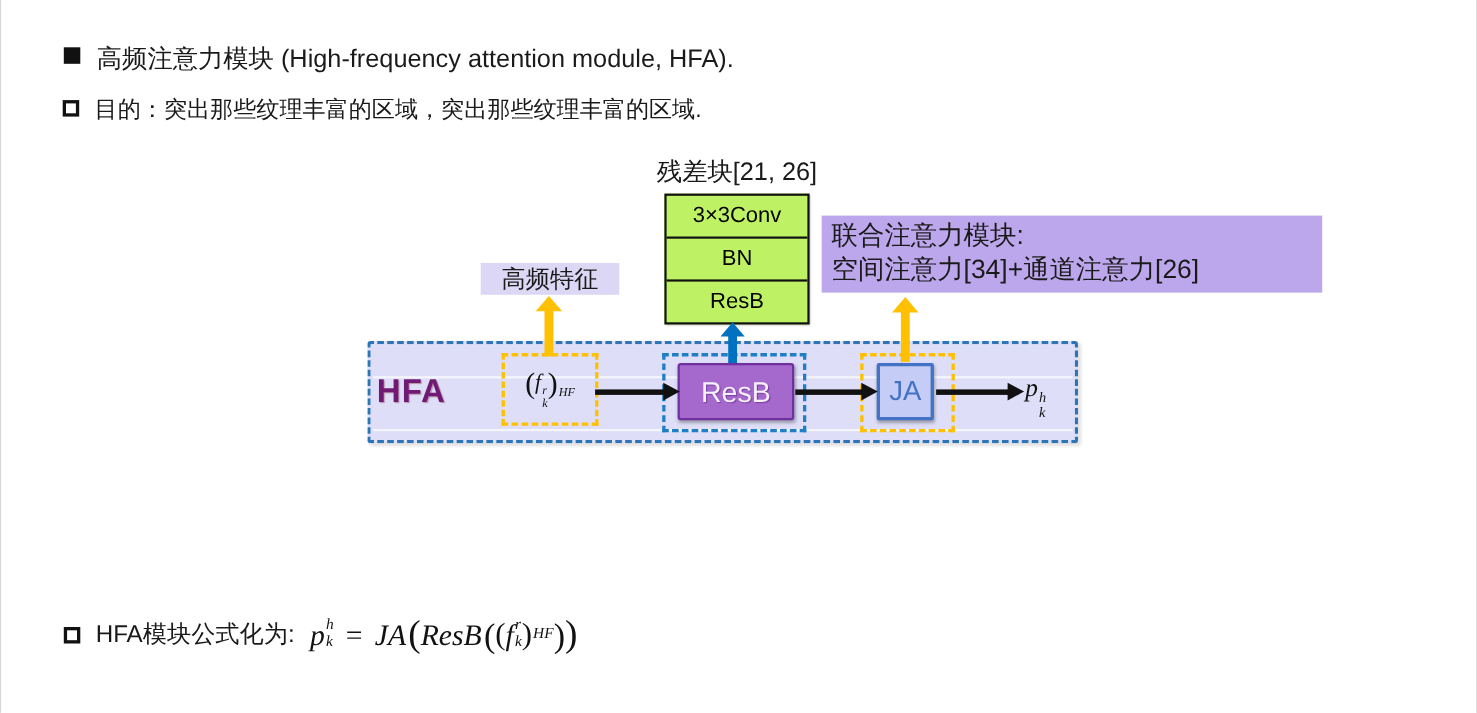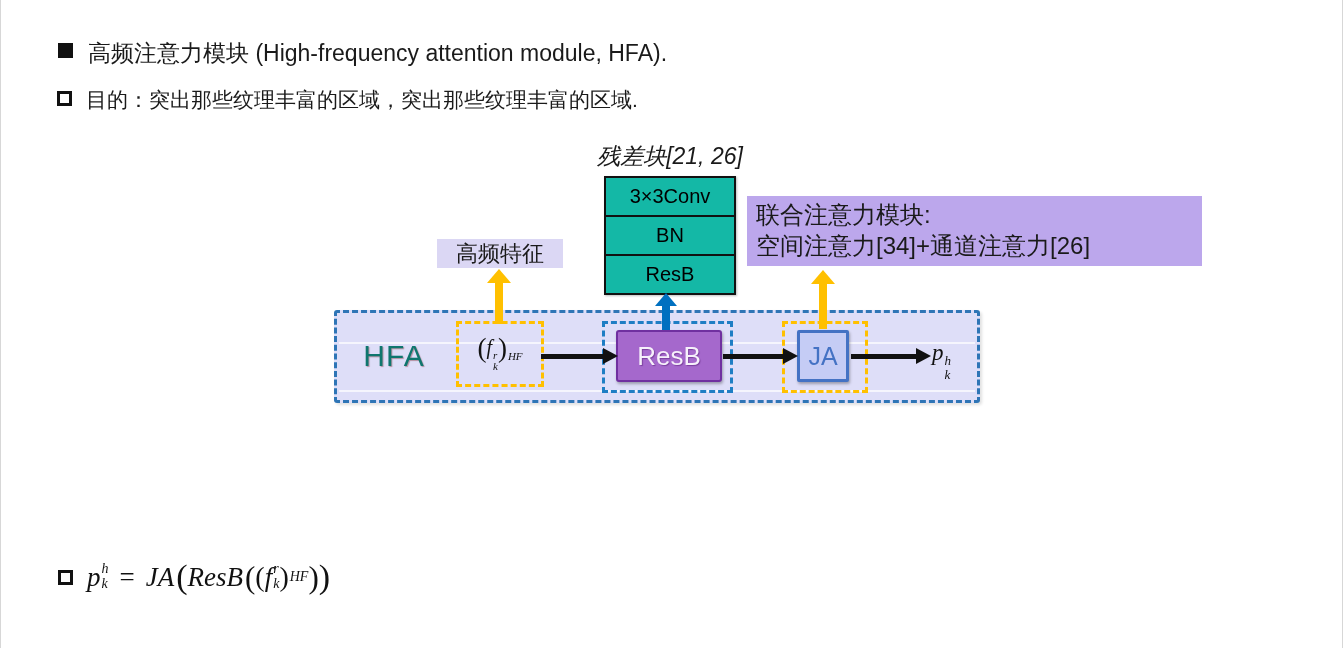--- a/index.html
+++ b/index.html
@@ -14,42 +14,42 @@
   .bullet-row{display:flex;align-items:flex-start;}
   .sq-filled{width:15px;height:15px;background:#111;flex:0 0 auto;}
   .sq-outline{width:9px;height:9px;background:#fff;border:3.5px solid #111;flex:0 0 auto;}
 
   #bullet1{left:58px;top:20px;gap:15px;font-size:23px;line-height:26px;margin-top:20px;}
   #bullet1 .sq-filled{margin-top:3px;}
   #bullet2{left:57px;top:87px;gap:14px;font-size:21px;line-height:25px;}
   #bullet2 .sq-outline{margin-top:4px;}
 
   
-  #residual-title{left:585px;top:141px;width:170px;text-align:center;font-size:23px;font-style:italic;}
-
-  #stack{left:604px;top:176px;width:128px;border:2px solid #111;background:#14b8a6;
+  #residual-title{left:585px;top:141px;width:170px;text-align:center;font-size:23px;}
+
+  #stack{left:604px;top:176px;width:128px;border:2px solid #111;background:#bef264;
          box-shadow:1px 1px 2px rgba(0,0,0,.25);}
   .stack-row{height:37px;display:flex;align-items:center;justify-content:center;
              font-size:20px;color:#000;}
   .stack-row + .stack-row{border-top:2px solid #111;text-align:center;}
 
   #hf-label{left:437px;top:239px;width:126px;height:29px;background:#DBD7F4;
             display:flex;align-items:center;justify-content:center;font-size:22px;}
 
   #joint-label{left:747px;top:196px;width:455px;background:#BCA7EC;
                padding:3px 0 5px 9px;box-sizing:border-box;font-size:24px;line-height:31px;}
 
   
   #main-box{left:334px;top:310px;width:646px;height:93px;box-sizing:border-box;
             background:#DEDEF8;border:3px dashed #2E75B6;border-radius:3px;
             box-shadow:2px 2px 3px rgba(0,0,0,.12);}
   .faint-line{position:absolute;left:2px;right:2px;height:2px;background:rgba(255,255,255,.7);}
 
-  #hfa-title{left:356px;top:339px;width:76px;text-align:center;font-size:30px;font-weight:normal;
-             color:#0f766e;letter-spacing:1px;text-shadow:1px 1px 1px rgba(100,0,0,.35);}
+  #hfa-title{left:336px;top:339px;width:76px;text-align:center;font-size:30px;font-weight:bold;
+             color:#701a75;letter-spacing:1px;text-shadow:1px 1px 1px rgba(100,0,0,.35);}
 
   #f-dashed{left:456px;top:321px;width:88px;height:66px;box-sizing:border-box;
             border:3px dashed #FFC000;display:flex;align-items:center;justify-content:center;}
 
   #resb-dashed{left:602px;top:321px;width:131px;height:72px;box-sizing:border-box;
                border:3px dashed #1F7EC4;}
   #resb-box{left:616px;top:330px;width:106px;height:52px;box-sizing:border-box;
             background:#A568CC;border:2px solid #7030A0;border-radius:3px;
             display:flex;align-items:center;justify-content:center;
             font-size:26px;color:#F6F0FB;text-shadow:1px 1px 1px rgba(60,0,90,.4);
@@ -196,20 +196,21 @@
     <div class="head"></div>
     <div class="shaft"></div>
   </div>
 <div class="abs uparrow yellow" id="up-yellow-2">
     <div class="head"></div>
     <div class="shaft"></div>
   </div>
 
 <div class="abs" id="formula-row">
   <span class="sq-outline"></span>
+  <span>HFA模块公式化为:</span>
   <span class="m" id="formula-math">
     <span>p</span>
       <span class="stk">
         <span>h</span>
         <span>k</span>
       </span>
       <span class="eq">=</span>
       <span class="fn">JA</span>
       <span class="par p1">(</span>
       <span class="fn">ResB</span>

